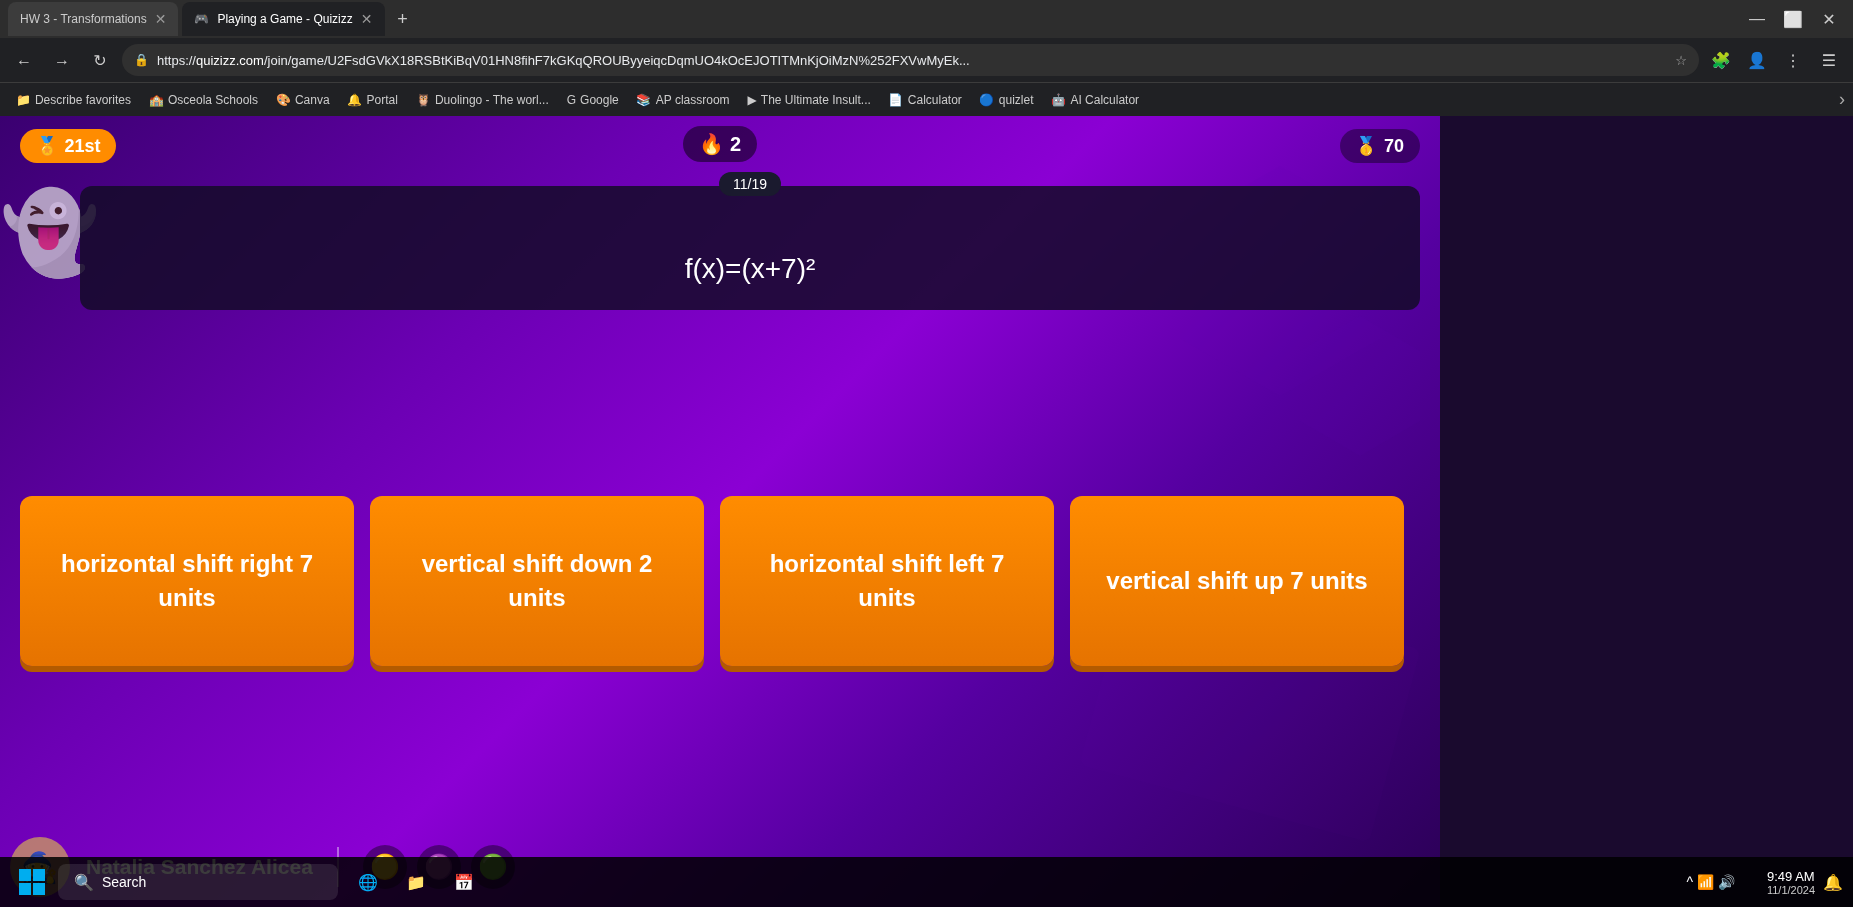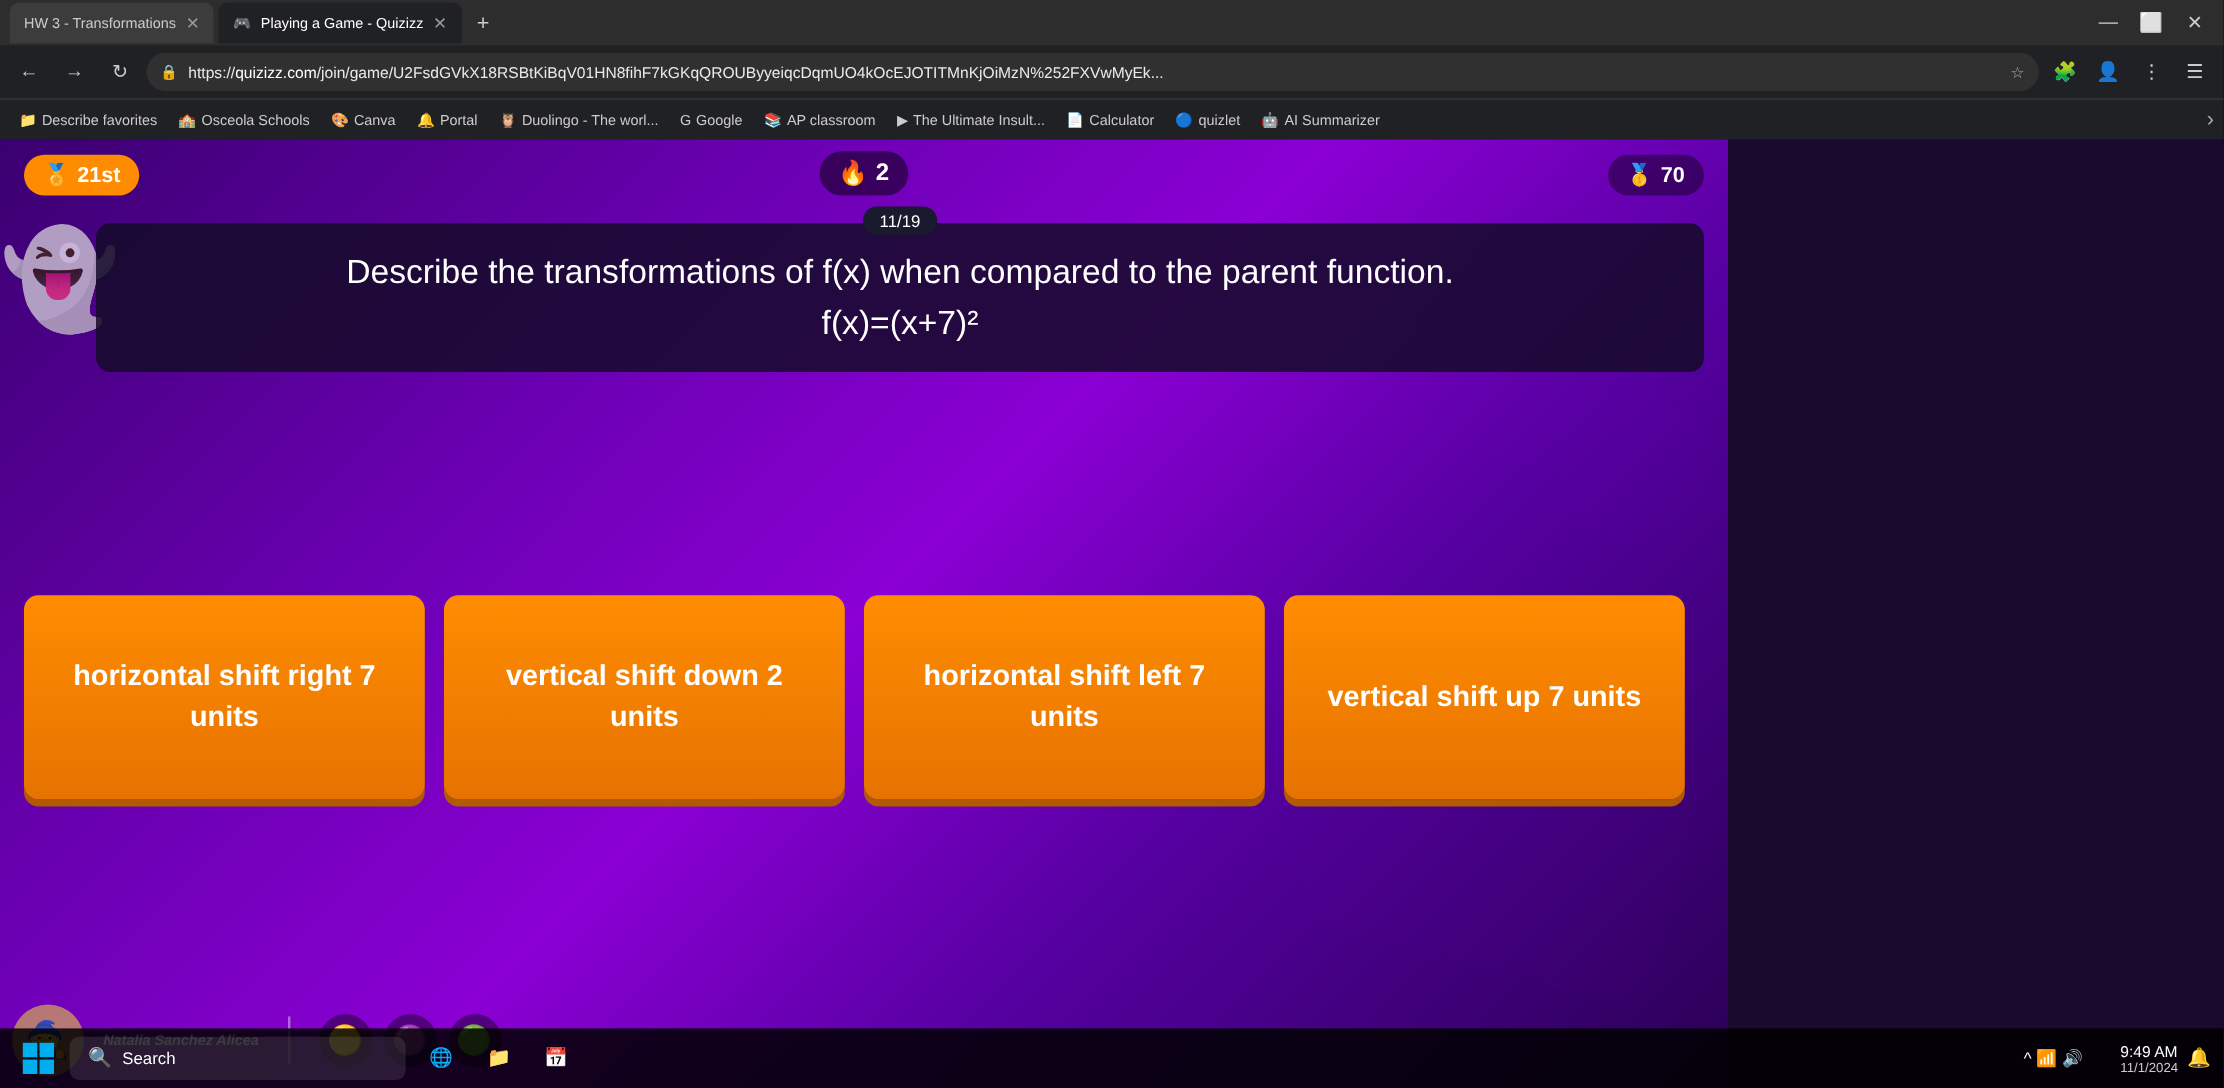--- a/index.html
+++ b/index.html
@@ -361,23 +361,22 @@
       background: rgba(200, 150, 100, 0.8);
       border-radius: 50%;
       display: flex;
       align-items: center;
       justify-content: center;
       font-size: 30px;
     }
 
     .player-name {
       color: white;
-      font-size: 12px;
+      font-size: 21px;
       font-weight: bold;
-      font-style: italic;
     }
 
     .player-divider {
       width: 2px;
       height: 40px;
       background: rgba(255,255,255,0.4);
       margin: 0 8px;
     }
 
     .player-icons {
@@ -580,21 +579,21 @@
     <div class="bookmark-item">
       <span>📄</span>
       <span>Calculator</span>
     </div>
     <div class="bookmark-item">
       <span>🔵</span>
       <span>quizlet</span>
     </div>
     <div class="bookmark-item">
       <span>🤖</span>
-      <span>AI Summarizer</span>
+      <span>AI Calculator</span>
     </div>
     <div style="margin-left:auto; display:flex; align-items:center;">
       <span style="color:#aaa; font-size:18px; cursor:pointer;">›</span>
     </div>
   </div>
 </div>
 
 <div class="game-area">
 
   <div class="game-bg-decoration">
@@ -618,21 +617,21 @@
     </div>
     <div class="streak-indicator">
       <span>🔥</span>
       <span>2</span>
     </div>
   </div>
 
   <div class="question-container">
     <div class="question-number">11/19</div>
     <div class="question-text">
-      <span>Describe the transformations of f(x) when compared to the parent function.</span><br>
+      <br>
       <span>f(x)=(x+7)²</span>
     </div>
   </div>
 
   <div class="answers-grid">
     <button class="answer-btn">horizontal shift right 7 units</button>
     <button class="answer-btn">vertical shift down 2 units</button>
     <button class="answer-btn">horizontal shift left 7 units</button>
     <button class="answer-btn">vertical shift up 7 units</button>
   </div>

